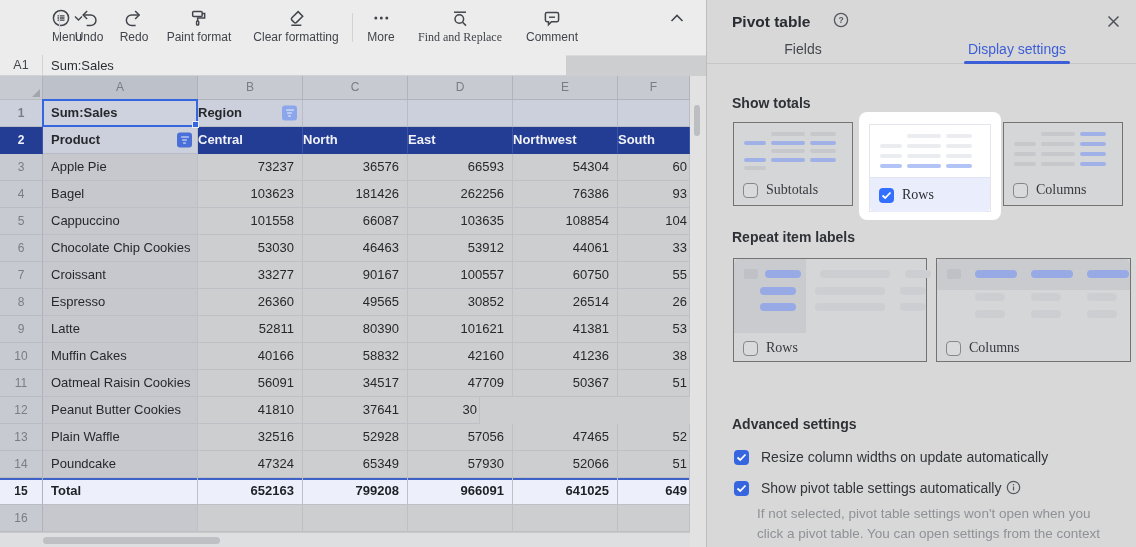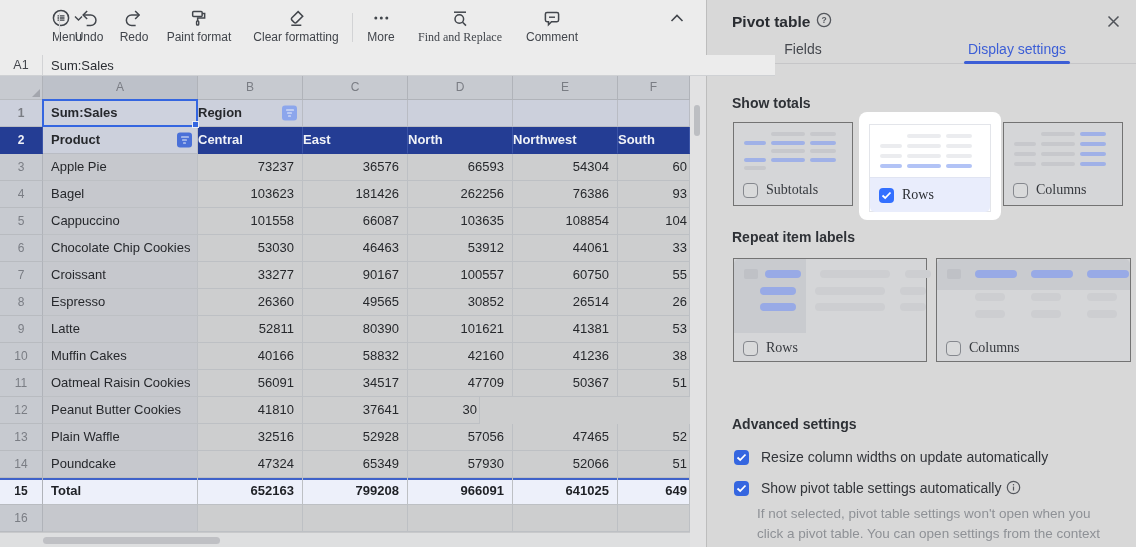--- a/index.html
+++ b/index.html
@@ -6,21 +6,21 @@
   body{width:1136px;height:547px;overflow:hidden;font-family:"Liberation Sans","DejaVu Sans",sans-serif;background:#d8d8d8;}
   .app{position:relative;width:1136px;height:547px;background:#d8d8d8;}
   
   .left{position:absolute;left:0;top:0;width:707px;height:547px;border-right:1px solid #bdbdbd;box-sizing:border-box;background:#cdcecf;}
   .toolbar{position:absolute;left:0;top:0;width:706px;height:55px;background:#ececec;border-bottom:1px solid #d9dadb;z-index:5;}
   .tb-item{position:absolute;top:7px;transform:translateX(-50%);text-align:center;color:#42464c;cursor:pointer;white-space:nowrap;}
   .tb-item .ic{height:22px;display:flex;align-items:center;justify-content:center;gap:3px;}
   .tb-item .lbl{font-size:12px;margin-top:1px;color:#41454b;}
   .tb-sep{position:absolute;top:13px;width:1px;height:29px;background:#d2d3d5;}
   .tb-collapse{position:absolute;left:677px;top:10px;transform:translateX(-50%);cursor:pointer;}
-  .fxbar{position:absolute;left:0;top:55px;width:775px;height:21px;background:#ececec;border-bottom:1px solid #cfd1d4;display:flex;align-items:center;font-size:12.5px;color:#2b2e33;z-index:5;box-sizing:border-box;}
+  .fxbar{position:absolute;left:0;top:55px;width:566px;height:21px;background:#ececec;border-bottom:1px solid #cfd1d4;display:flex;align-items:center;font-size:12.5px;color:#2b2e33;z-index:5;box-sizing:border-box;}
   .fxref{width:42px;text-align:center;color:#44474d;}
   .fxsep{width:1px;height:20px;background:#d2d3d5;}
   .fxval{padding-left:8px;font-size:13px;}
   
   .grid{position:absolute;left:0;top:76px;width:690px;height:456px;overflow:hidden;background:#cdcecf;}
   .grow{display:flex;}
   .gcell{box-sizing:border-box;border-right:1px solid #bdc0c4;border-bottom:1px solid #bdc0c4;font-size:13px;color:#26282c;overflow:hidden;white-space:nowrap;position:relative;height:27px;line-height:26px;cursor:cell;}
   .ghead{height:24px;line-height:23px;background:#c7cad0;color:#7a7d84;font-size:12px;text-align:center;border-right:1px solid #b0b3b9;border-bottom:1px solid #b0b3b9;cursor:pointer;}
   .rn{width:43px;flex:none;text-align:center;background:#c7cad0;color:#7a7d84;font-size:12px;border-right:1px solid #b0b3b9;border-bottom:1px solid #b8bbc0;cursor:pointer;}
   .hl{background:#bdc1c9;}
@@ -43,21 +43,21 @@
   .f-dark{background:#4a70d8;}
   .f-light{background:#8ca6ec;}
   .selbox{position:absolute;border:2px solid #3566e0;pointer-events:none;z-index:4;}
   .selbox .handle{position:absolute;right:-3px;bottom:-3px;width:5px;height:5px;background:#3566e0;border:1px solid #e9ecf5;}
   .gutter{position:absolute;left:690px;top:76px;width:16px;height:471px;background:#e2e2e3;}
   .vpill{position:absolute;left:4px;top:29px;width:6px;height:31px;background:#bcbec2;border-radius:3px;cursor:pointer;}
   .hscroll{position:absolute;left:0;top:532px;width:690px;height:15px;background:#dedfe0;border-top:1px solid #c8c9cb;box-sizing:border-box;}
   .hpill{position:absolute;left:43px;top:4px;width:177px;height:7px;background:#bfc0c4;border-radius:3.5px;cursor:pointer;}
   
   .panel{position:absolute;left:707px;top:0;width:429px;height:547px;background:#d8d8d8;}
-  .p-title{position:absolute;left:25px;top:12px;font-size:15.5px;font-weight:600;color:#292c31;display:flex;align-items:center;gap:6px;}
+  .p-title{position:absolute;left:25px;top:12px;font-size:15.5px;font-weight:600;color:#292c31;display:flex;align-items:center;gap:23px;}
   .p-close{position:absolute;right:15px;top:14px;cursor:pointer;line-height:0;}
   .p-tabs{position:absolute;left:0;top:38px;width:429px;height:26px;}
   .p-tab{position:absolute;transform:translateX(-50%);font-size:14px;color:#45484e;cursor:pointer;top:3px;}
   .p-tab.active{color:#3c5ed6;}
   .tab-underline{position:absolute;left:310px;top:23px;transform:translateX(-50%);width:106px;height:3px;background:#3c5ed6;border-radius:2px;z-index:2;}
   .p-divider{position:absolute;left:0;top:63px;width:429px;height:1px;background:#c6c6c8;}
   .sec-head{position:absolute;left:25px;font-size:14px;font-weight:600;color:#2e3136;}
   .card{position:absolute;box-sizing:border-box;border:1px solid #737373;border-radius:0;background:#d5d6d8;cursor:pointer;font-family:Liberation Serif, serif;}
   .card .thumb{box-sizing:border-box;padding:9px 10px 0 10px;}
   .card .labelrow{display:flex;align-items:center;gap:8px;padding-left:9px;font-size:14px;color:#36393e;}
@@ -204,22 +204,22 @@
           <div class="gcell cF"></div>
         </div>
         <div class="grow r-hdr">
           <div class="gcell rn">2</div>
           <div class="gcell cA">Product<span class="filtericon f-dark">
               <i></i>
               <i></i>
               <i></i>
             </span></div>
           <div class="gcell cM">Central</div>
+          <div class="gcell cM">North</div>
           <div class="gcell cM">East</div>
-          <div class="gcell cM">North</div>
           <div class="gcell cM">Northwest</div>
           <div class="gcell cF">South</div>
         </div>
         <div class="grow r-data">
           <div class="gcell rn">3</div>
           <div class="gcell cA colAfill">Apple Pie</div>
           <div class="gcell cM num">73237</div>
           <div class="gcell cM num">36576</div>
           <div class="gcell cM num">66593</div>
           <div class="gcell cM num">54304</div>

